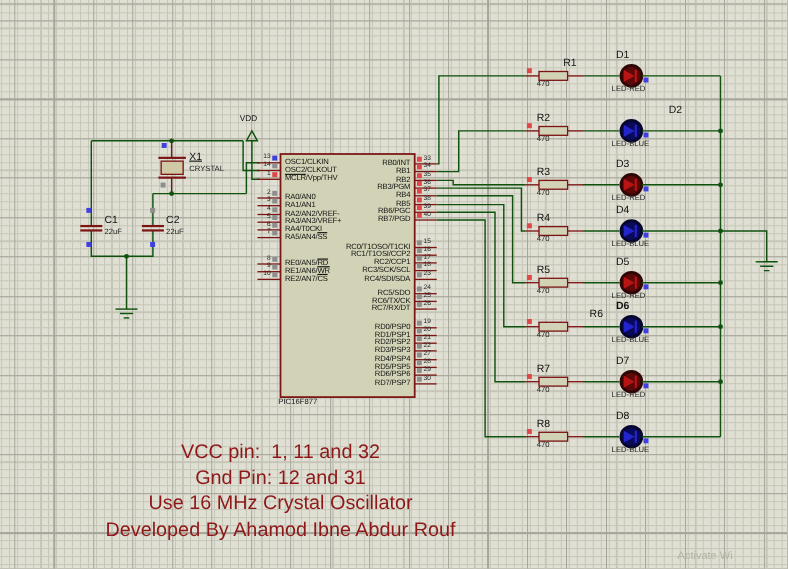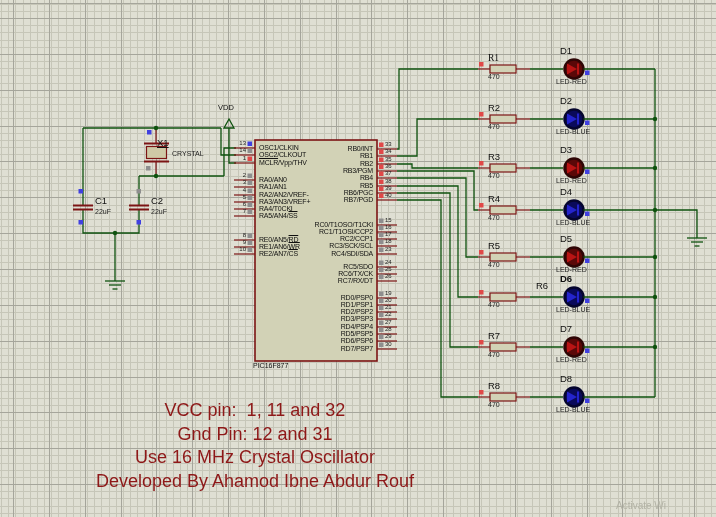--- a/index.html
+++ b/index.html
@@ -279,21 +279,21 @@
           <circle cx="574" cy="397" r="9.5" fill="#0a0a5a" stroke="#05052e" stroke-width="2.5"></circle>
           <polygon points="567,391.5 567,402.5 577,397" fill="#2424cc"></polygon>
           <line x1="578" y1="391.5" x2="578" y2="402.5" stroke="#2424cc" stroke-width="2"></line>
           <line x1="583.5" y1="397" x2="655" y2="397" class="w"></line>
           <rect x="585" y="398.5" width="4.5" height="4.5" class="st-blue"></rect>
         </g>
       </g>
   </svg>
 
   <span class="lbl" style="left:218px;top:104px;font-size:7.5px;">VDD</span>
-  <span class="lbl ref" style="left:157px;top:138px;text-decoration:underline;">X1</span>
+  <span class="lbl ref" style="left:172px;top:138px;text-decoration:underline;">X1</span>
   <span class="lbl val" style="left:172px;top:150px;">CRYSTAL</span>
   <span class="lbl ref" style="left:95px;top:196px;text-align:right;">C1</span>
   <span class="lbl val" style="left:95px;top:208px;">22uF</span>
   <span class="lbl ref" style="left:151px;top:196px;">C2</span>
   <span class="lbl val" style="left:151px;top:208px;">22uF</span>
   <span class="lbl" style="left:253px;top:362px;font-size:7px;">PIC16F877</span>
 
   <div id="labels-layer">
       <span class="lbl pinnum" style="left:233px;top:140px;width:13px;text-align:right;">13</span>
       <span class="lbl pinlbl" style="left:259px;top:144px;">OSC1/CLKIN</span>
@@ -360,27 +360,27 @@
       <span class="lbl pinnum" style="left:385px;top:311px;">22</span>
       <span class="lbl pinlbl" style="left:290px;top:315px;width:83px;text-align:right;">RD3/PSP3</span>
       <span class="lbl pinnum" style="left:385px;top:319px;">27</span>
       <span class="lbl pinlbl" style="left:290px;top:323px;width:83px;text-align:right;">RD4/PSP4</span>
       <span class="lbl pinnum" style="left:385px;top:326px;">28</span>
       <span class="lbl pinlbl" style="left:290px;top:330px;width:83px;text-align:right;">RD5/PSP5</span>
       <span class="lbl pinnum" style="left:385px;top:333px;">29</span>
       <span class="lbl pinlbl" style="left:290px;top:337px;width:83px;text-align:right;">RD6/PSP6</span>
       <span class="lbl pinnum" style="left:385px;top:341px;">30</span>
       <span class="lbl pinlbl" style="left:290px;top:345px;width:83px;text-align:right;">RD7/PSP7</span>
-      <span class="lbl ref" style="left:488px;top:53px;font-family:Liberation Serif, serif;">R1</span>
+      <span class="lbl ref" style="left:512px;top:53px;">R1</span>
       <span class="lbl val" style="left:488px;top:73px;">470</span>
       <span class="lbl ref" style="left:560px;top:46px;">D1</span>
       <span class="lbl val" style="left:556px;top:78px;">LED-RED</span>
       <span class="lbl ref" style="left:488px;top:103px;">R2</span>
       <span class="lbl val" style="left:488px;top:123px;">470</span>
-      <span class="lbl ref" style="left:560px;top:96px;">D2</span>
+      <span class="lbl ref" style="left:560px;top:96px;padding-left:48px;">D2</span>
       <span class="lbl val" style="left:556px;top:128px;">LED-BLUE</span>
       <span class="lbl ref" style="left:488px;top:152px;">R3</span>
       <span class="lbl val" style="left:488px;top:172px;">470</span>
       <span class="lbl ref" style="left:560px;top:145px;">D3</span>
       <span class="lbl val" style="left:556px;top:177px;">LED-RED</span>
       <span class="lbl ref" style="left:488px;top:194px;">R4</span>
       <span class="lbl val" style="left:488px;top:214px;">470</span>
       <span class="lbl ref" style="left:560px;top:187px;">D4</span>
       <span class="lbl val" style="left:556px;top:219px;">LED-BLUE</span>
       <span class="lbl ref" style="left:488px;top:241px;">R5</span>

